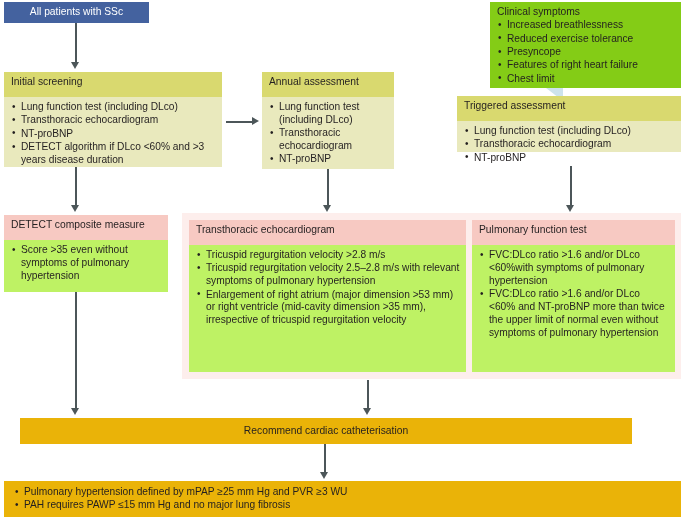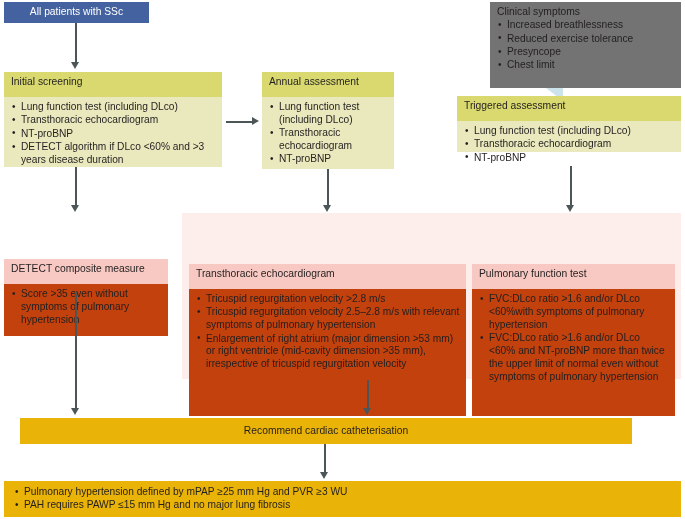--- a/index.html
+++ b/index.html
@@ -33,28 +33,27 @@
   .olive-hdr {
     background: #d9d96f;
   }
   .olive-body {
     background: #e9e9bd;
   }
   .pink-hdr {
     background: #f7c9c2;
   }
   .pink-body {
-    background: #c2410c;
-    margin-top: 44px;
+    background: #bef264;
   }
   .pink-outer {
     background: #fdeeec;
   }
   .lightblue {
-    background: #737373;
+    background: #84cc16;
   }
   .olive-plain {
     background: #eab308;
   }
 
   .hdr-text {
     font-size: 10.3px;
     line-height: 1.1;
     padding: 4px 7px 3px 7px;
   }
@@ -154,20 +153,21 @@
 
   <div class="vline" style="left:327px; top:169px; height:38px;"></div>
   <div class="arrow-down" style="left:323px; top:205px;"></div>
 
   <div class="box lightblue" style="left:490px; top:2px; width:191px; height:86px;">
     <div class="hdr-text" style="padding-bottom:1px;">Clinical symptoms</div>
     <ul class="bullets tight" style="padding-top:1px;">
       <li>Increased breathlessness</li>
       <li>Reduced exercise tolerance</li>
       <li>Presyncope</li>
+      <li>Features of right heart failure</li>
       <li>Chest limit</li>
     </ul>
   </div>
   <div class="callout-tail" style="left:546px; top:88px;"></div>
 
   <div class="box olive-body" style="left:457px; top:96px; width:224px; height:56px;">
     <div class="olive-hdr hdr-text" style="height:18px;">Triggered assessment</div>
     <ul class="bullets">
       <li>Lung function test (including DLco)</li>
       <li>Transthoracic echocardiogram</li>

